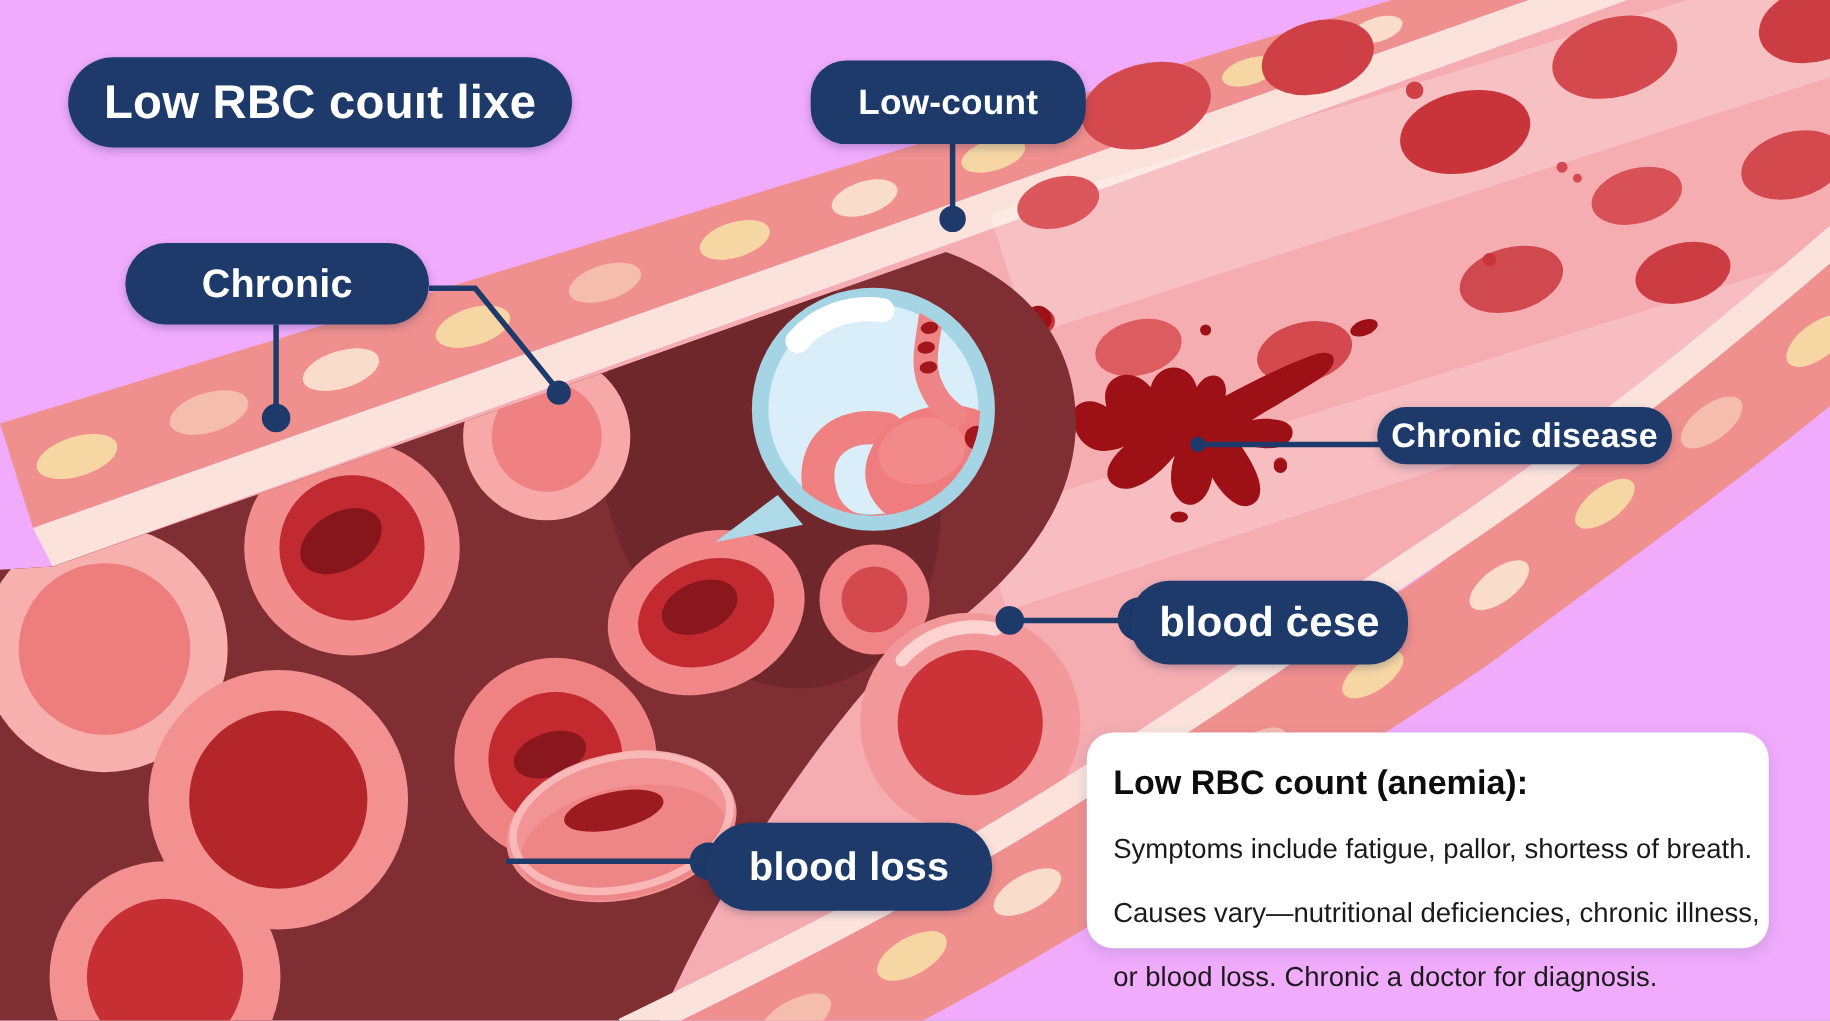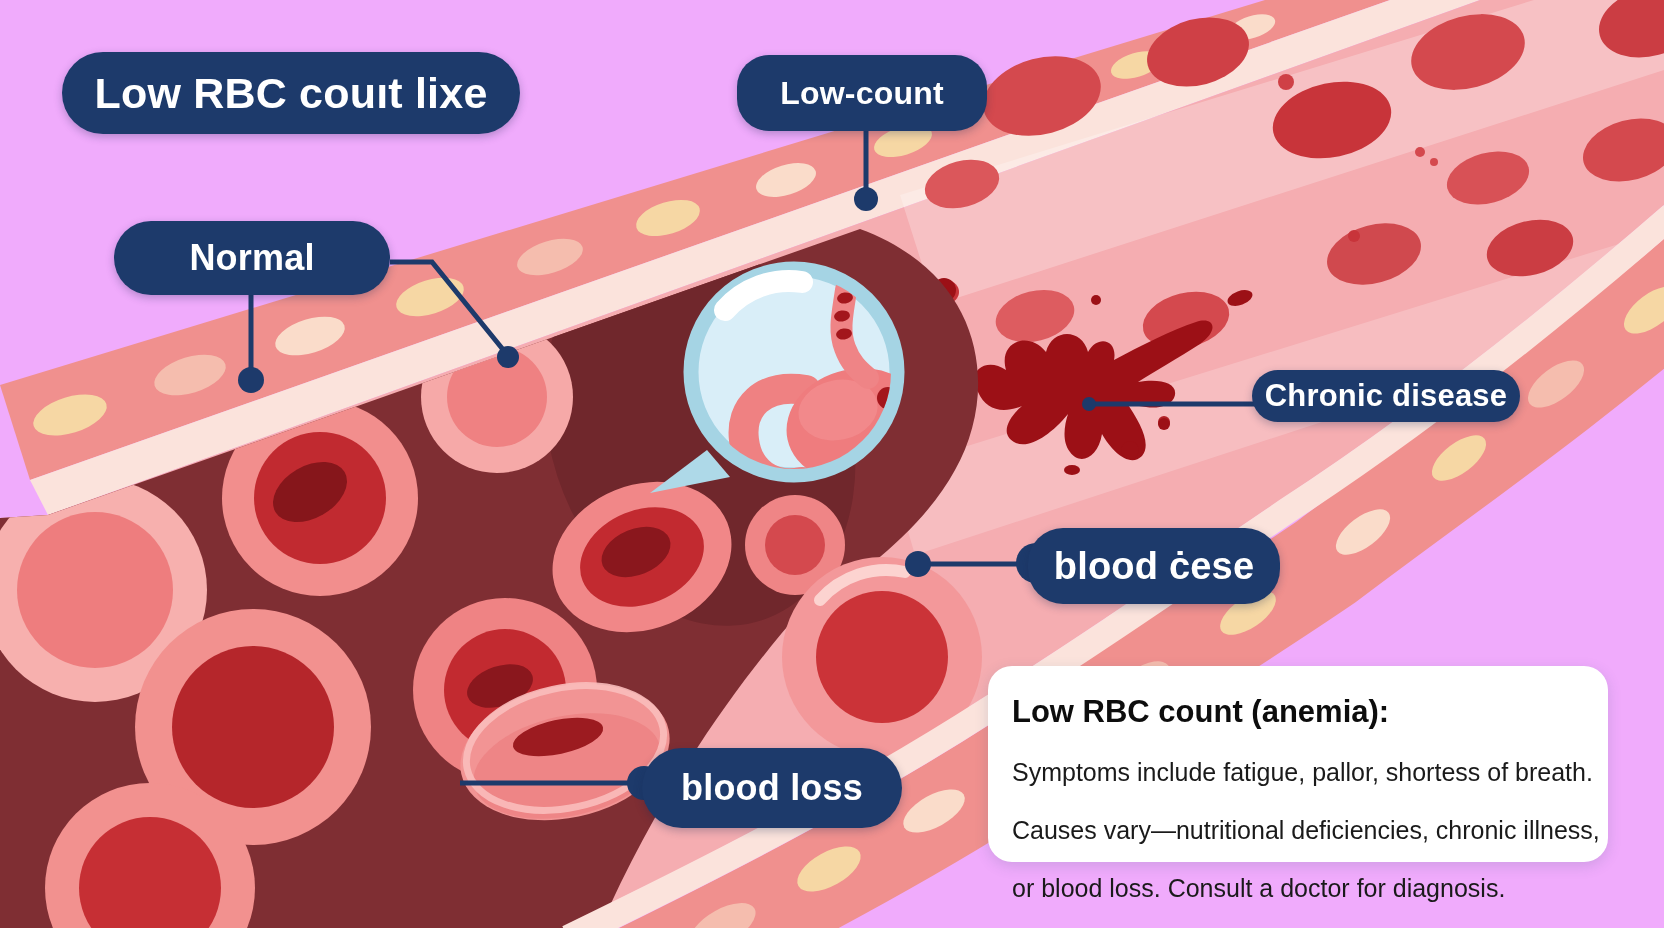--- a/index.html
+++ b/index.html
@@ -208,25 +208,25 @@
       <line x1="918" y1="564" x2="1034" y2="564"></line>
         <circle cx="918" cy="564" r="13" stroke="none"></circle>
         <circle cx="1036" cy="563" r="20" stroke="none"></circle>
       <line x1="460" y1="783" x2="648" y2="783"></line>
         <circle cx="644" cy="783" r="17" stroke="none"></circle>
     </g>
   </svg>
 
   <div class="pill" id="pill-title">Low RBC couıt lixe</div>
   <div class="pill" id="pill-lowcount">Low-count</div>
-  <div class="pill" id="pill-normal">Normal</div>
+  <div class="pill" id="pill-normal">Chronic</div>
   <div class="pill" id="pill-chronic">Chronic disease</div>
   <div class="pill" id="pill-bloodcose">blood ċese</div>
   <div class="pill" id="pill-bloodloss">blood loss</div>
 
   <div id="info-box">
     <div id="info-title">Low RBC count (anemia):</div>
     <div class="info-line">Symptoms include fatigue, pallor, shortess of breath.</div>
     <div class="info-line">Causes vary—nutritional deficiencies, chronic illness,</div>
-    <div class="info-line">or blood loss. Consult a doctor for diagnosis.</div>
+    <div class="info-line">or blood loss. Chronic a doctor for diagnosis.</div>
   </div>
 
 </div>
 
 </body></html>

